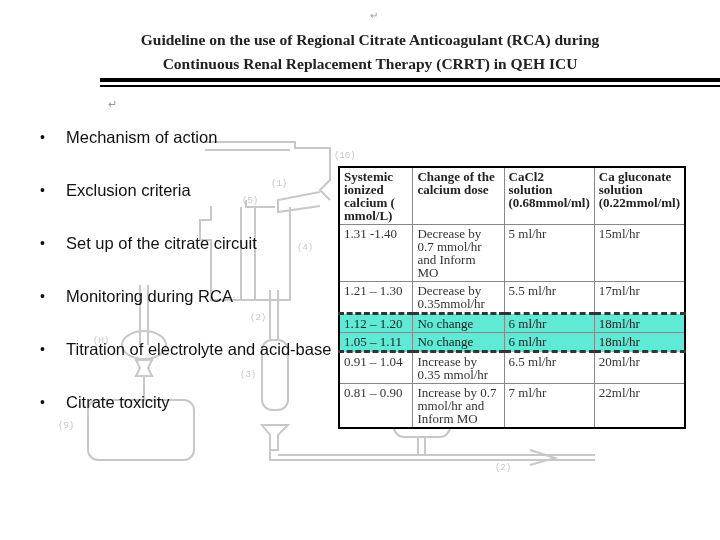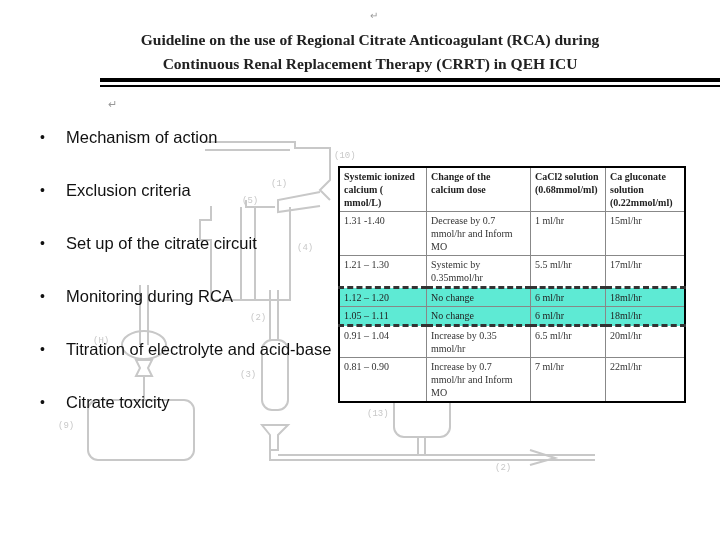--- a/index.html
+++ b/index.html
@@ -6,21 +6,21 @@
   body{width:720px;height:540px;position:relative;overflow:hidden;font-family:"Liberation Sans",sans-serif;}
   .doc-title{position:absolute;left:100px;top:28px;width:540px;text-align:center;font-family:Liberation Serif, serif;font-weight:bold;color:#222;font-size:15.5px;line-height:24px;}
   .top-mark{position:absolute;left:370px;top:10px;color:#999;font-size:10px;font-family:"Liberation Serif",serif;}
   .rule{position:absolute;left:100px;width:620px;background:#000;}
   .para-mark{position:absolute;left:108px;top:98px;color:#999;font-size:11px;font-family:"Liberation Serif",serif;}
   svg.diagram{position:absolute;left:0;top:0;}
   ul.bullets{position:absolute;left:40px;top:128px;margin:0;padding:0;list-style:none;width:300px;}
   ul.bullets li{position:relative;padding-left:26px;font-size:16.5px;line-height:18px;color:#111;margin-bottom:35px;}
   ul.bullets li::before{content:"•";position:absolute;left:0;top:0;font-size:14px;}
   ul.bullets li.two{}
-  table.rca{position:absolute;left:338px;top:166px;width:348px;border-collapse:collapse;border:2px solid #000;font-family:"Liberation Serif",serif;font-size:10px;color:#333;background:#fff;}
+  table.rca{position:absolute;left:338px;top:166px;width:348px;border-collapse:collapse;border:2px solid #000;font-family:"Liberation Serif",serif;font-size:13px;color:#333;background:#fff;}
   table.rca td,table.rca th{border:1px solid #888;padding:2px 4px;vertical-align:top;text-align:left;line-height:13px;font-weight:normal;}
   table.rca th{font-weight:bold;color:#222;}
   table.rca tr.shaded td{background:#5eead4;color:#222;}
   table.rca tr.dash-bottom td{border-bottom:3px dashed #333;}
   .c1{width:78px}.c2{width:95px}.c3{width:66px}
 </style>
 </head>
 <body>
 
 <div class="top-mark">↵</div>
@@ -83,26 +83,26 @@
   <tbody>
       <tr>
     <th class="c1">Systemic ionized calcium ( mmol/L)</th>
     <th class="c2">Change of the calcium dose</th>
     <th class="c3">CaCl2 solution (0.68mmol/ml)</th>
     <th>Ca gluconate solution (0.22mmol/ml)</th>
   </tr>
   <tr>
     <td>1.31 -1.40</td>
     <td style="height:38px">Decrease by 0.7 mmol/hr and Inform MO</td>
-    <td>1 ml/hr</td>
+    <td>5 ml/hr</td>
     <td>15ml/hr</td>
   </tr>
   <tr class="dash-bottom">
     <td>1.21 – 1.30</td>
-    <td>Systemic by 0.35mmol/hr</td>
+    <td>Decrease by 0.35mmol/hr</td>
     <td>5.5 ml/hr</td>
     <td>17ml/hr</td>
   </tr>
   <tr class="shaded">
     <td>1.12 – 1.20</td>
     <td>No change</td>
     <td>6 ml/hr</td>
     <td>18ml/hr</td>
   </tr>
   <tr class="shaded dash-bottom">

